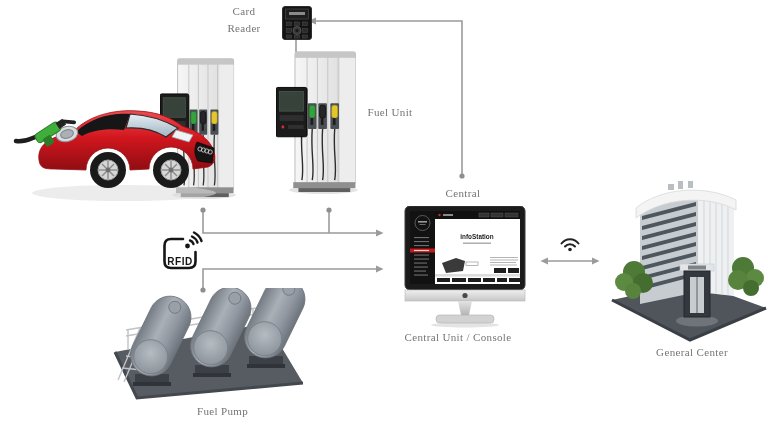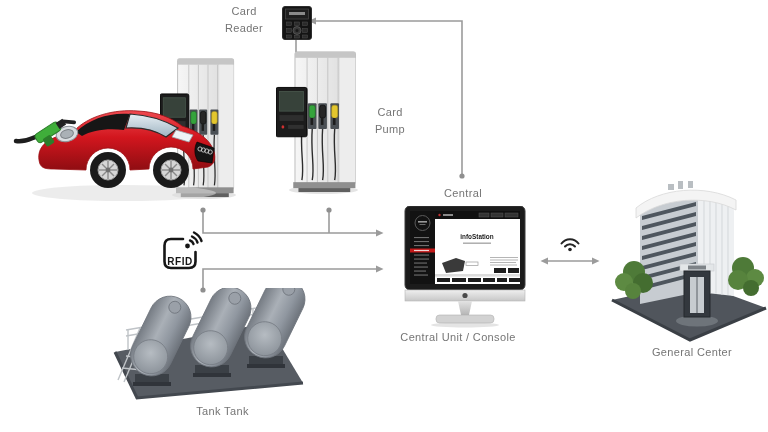--- a/index.html
+++ b/index.html
@@ -1,20 +1,20 @@
 <!DOCTYPE html>
 <html><head>
 <meta charset="utf-8">
 <style>
   html,body{margin:0;padding:0;background:#fff;}
   .canvas{position:relative;width:768px;height:432px;background:#ffffff;overflow:hidden;
           font-family:"Liberation Sans",sans-serif;}
   .abs{position:absolute;}
   .label{position:absolute;font-size:11px;color:#757575;letter-spacing:.35px;
-         line-height:1.5;text-align:center;font-family:Liberation Sans, sans-serif;}
+         line-height:1.5;text-align:center;font-family:Liberation Serif, serif;}
   svg{display:block;}
 </style>
 </head>
 <body>
 
 <div class="canvas">
 
   <svg width="0" height="0" style="position:absolute" aria-hidden="true">
     <defs>
       <linearGradient id="gPump" x1="0" y1="0" x2="1" y2="0">
@@ -354,19 +354,19 @@
     </g>
   </svg>
 
   <svg class="abs" style="left:559px;top:235px" width="22" height="17" viewBox="0 0 22 17">
     <path d="M2.5,8.5 A 10.5,10.5 0 0 1 19.5,8.5" stroke="#242424" stroke-width="2" fill="none" stroke-linecap="round"></path>
     <path d="M6,11.5 A 6.5,6.5 0 0 1 16,11.5" stroke="#242424" stroke-width="2" fill="none" stroke-linecap="round"></path>
     <circle cx="11" cy="14.5" r="1.8" fill="#242424"></circle>
   </svg>
 
   <div class="label" style="left:218px;top:3px;width:52px">Card Reader</div>
-  <div class="label" style="left:362px;top:104px;width:56px">Card Pump</div>
+  <div class="label" style="left:362px;top:104px;width:56px">Fuel Unit</div>
   <div class="label" style="left:435px;top:185px;width:56px">Central</div>
   <div class="label" style="left:392px;top:329px;width:132px">Central Unit / Console</div>
   <div class="label" style="left:630px;top:344px;width:124px">General Center</div>
-  <div class="label" style="left:175px;top:403px;width:95px">Tank Tank</div>
+  <div class="label" style="left:175px;top:403px;width:95px">Fuel Pump</div>
 
 </div>
 
 </body></html>

